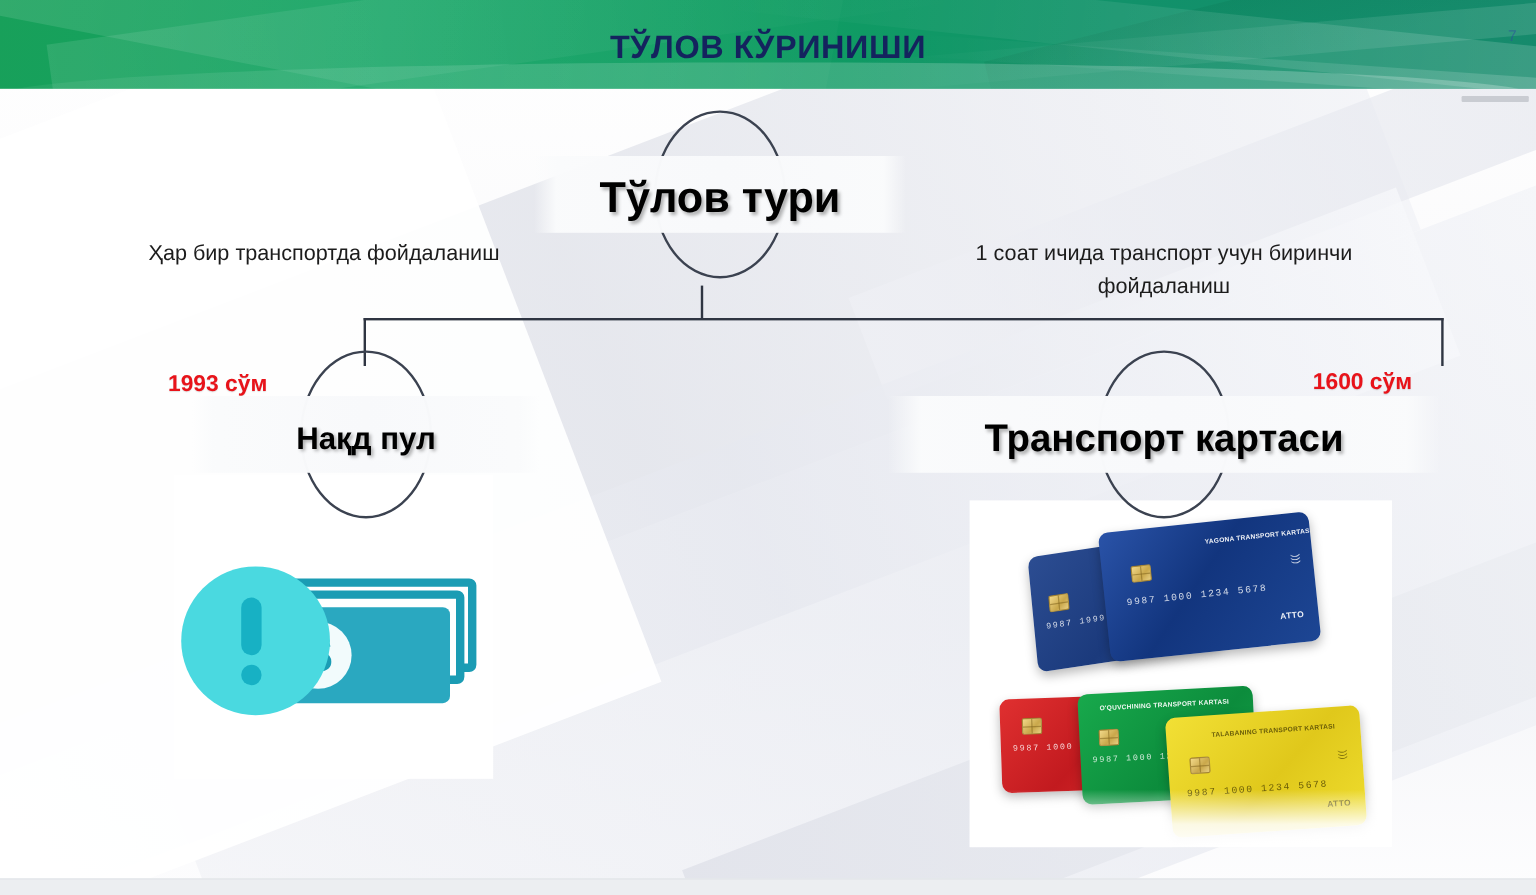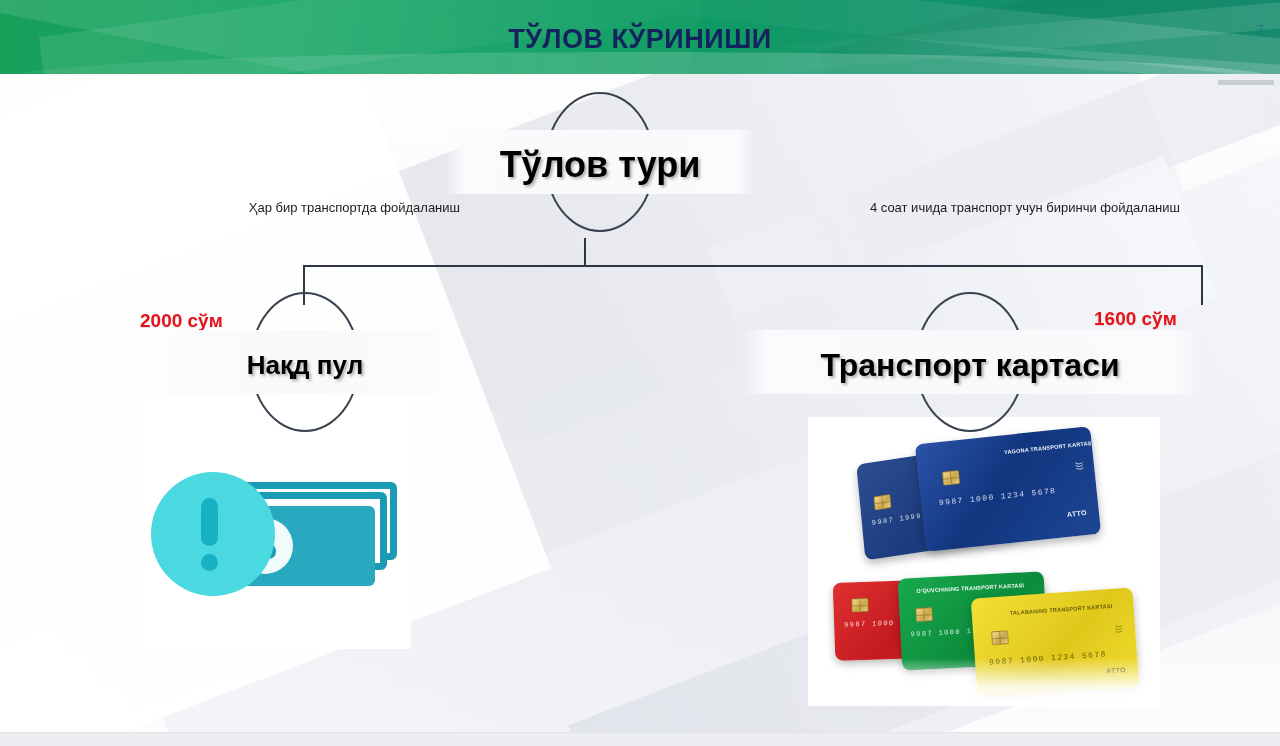--- a/index.html
+++ b/index.html
@@ -251,22 +251,22 @@
     background: #2f3542;
   }
   #conn-root-down { left: 584px; top: 238px; width: 2px; height: 28px; }
   #conn-horizontal { left: 303px; top: 265px; width: 900px; height: 2px; }
   #conn-left-down  { left: 303px; top: 265px; width: 2px; height: 40px; }
   #conn-right-down { left: 1201px; top: 265px; width: 2px; height: 40px; }
 
   
   .caption {
     position: absolute;
-    text-align: right;
-    font-size: 13px;
+    text-align: center;
+    font-size: 18px;
     color: #1c1c1c;
     line-height: 1.5;
   }
   #caption-left  { left: 80px;  top: 198px; width: 380px; }
   #caption-right { left: 760px; top: 198px; width: 420px; }
 
   .price {
     position: absolute;
     font-size: 19px;
     font-weight: bold;
@@ -471,23 +471,23 @@
   <div class="line" id="conn-left-down"></div>
   <div class="line" id="conn-right-down"></div>
 
   <div class="node" id="root-node">
     <div class="arc-circle"></div>
     <div class="label-band"></div>
     <div class="node-label">Тўлов тури</div>
   </div>
 
   <div class="caption" id="caption-left">Ҳар бир транспортда фойдаланиш</div>
-  <div class="price" id="price-left">2000 сўм</div>
-
-  <div class="caption" id="caption-right">4 соат ичида транспорт учун биринчи фойдаланиш</div>
+  <div class="price" id="price-left">1993 сўм</div>
+
+  <div class="caption" id="caption-right">1 соат ичида транспорт учун биринчи фойдаланиш</div>
   <div class="price" id="price-right">1600 сўм</div>
 
   <div class="node" id="left-node">
     <div class="arc-circle"></div>
     <div class="label-band"></div>
     <div class="node-label">Нақд пул</div>
   </div>
 
   <div class="node" id="right-node">
     <div class="arc-circle"></div>

